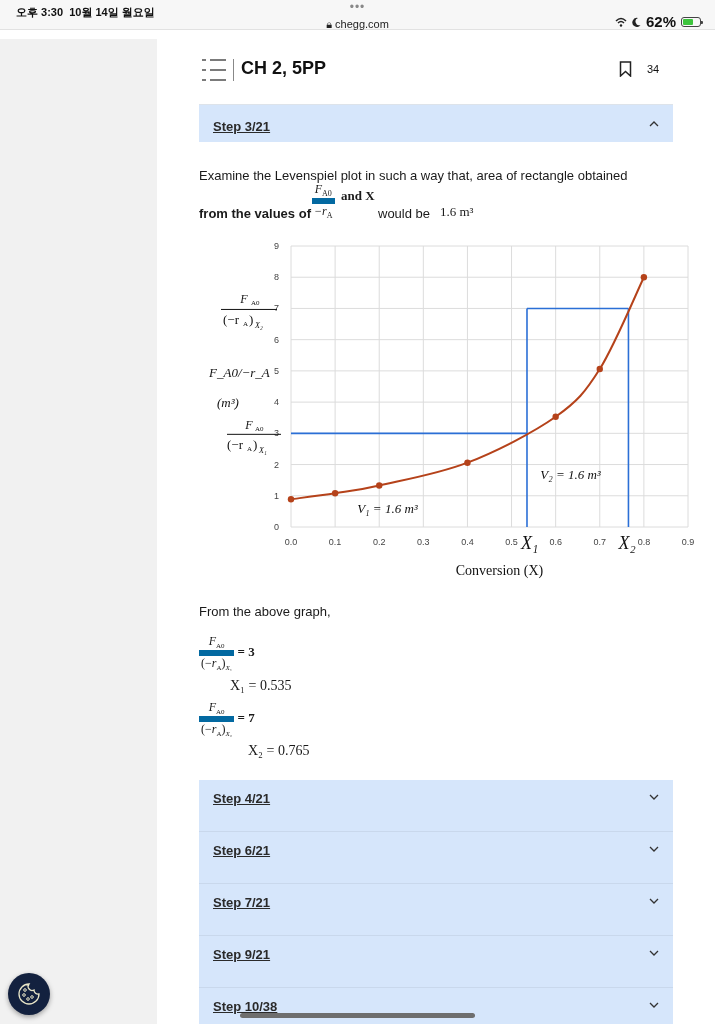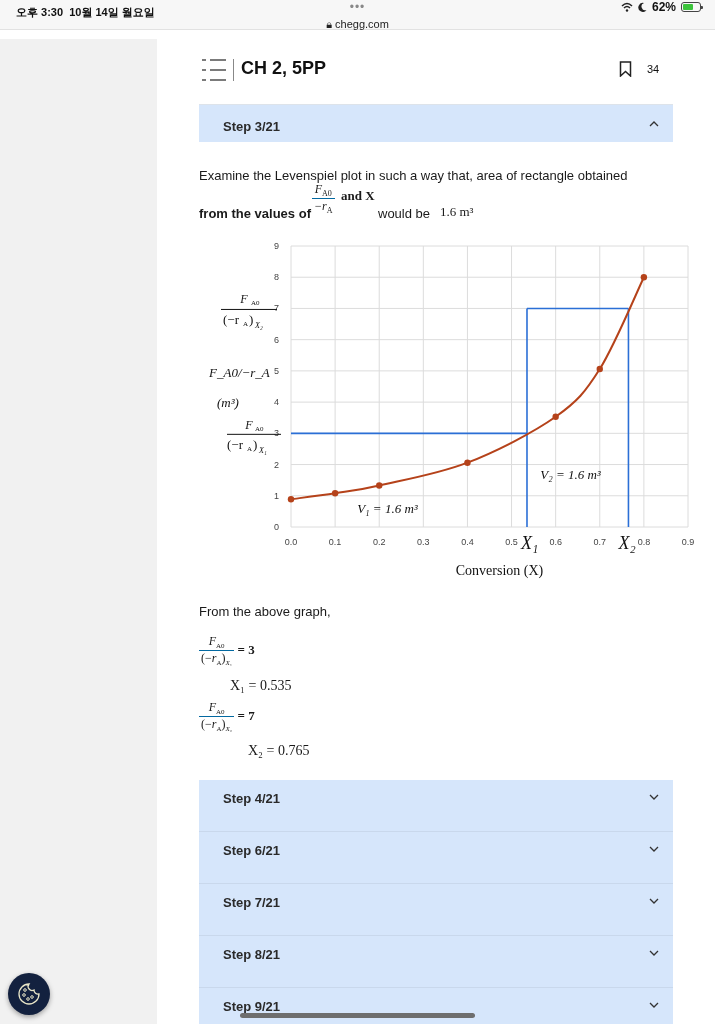--- a/index.html
+++ b/index.html
@@ -1,43 +1,43 @@
 <!DOCTYPE html>
 <html><head>
 <meta charset="utf-8">
 <style>
   * { box-sizing: border-box; margin: 0; padding: 0; }
   html, body { width: 715px; height: 1024px; overflow: hidden; background: #ffffff; font-family: "Liberation Sans", sans-serif; color: #1a1a1a; }
   .statusbar { position: absolute; left: 0; top: 0; width: 715px; height: 30px; background: #f7f7f7; border-bottom: 1px solid #e2e2e2; }
   .sb-time { position: absolute; left: 16px; top: 5px; font-size: 11px; font-weight: bold; color: #111; }
   .sb-dots { position: absolute; left: 0; right: 0; top: 0; text-align: center; font-size: 12px; color: #888; letter-spacing: 1px; }
   .sb-url { position: absolute; left: 0; right: 0; top: 18px; text-align: center; font-size: 11px; color: #222; }
-  .sb-right { position: absolute; right: 14px; top: 0; font-size: 12px; font-weight: bold; color: #111; display: flex; align-items: center; gap: 5px; }
+  .sb-right { position: absolute; right: 14px; top: 13px; font-size: 15px; font-weight: bold; color: #111; display: flex; align-items: center; gap: 5px; }
   .battery { width: 20px; height: 10px; border: 1px solid #444; border-radius: 3px; position: relative; padding: 1px; }
   .battery::after { content: ""; position: absolute; right: -3px; top: 3px; width: 2px; height: 3px; background: #444; border-radius: 0 1px 1px 0; }
   .battery .fill { width: 62%; height: 100%; background: #3cc43c; border-radius: 1px; }
 
   .leftpanel { position: absolute; left: 0; top: 39px; width: 157px; height: 985px; background: #f1f1f1; }
   .cookie-btn { position: absolute; left: 8px; top: 973px; width: 42px; height: 42px; border-radius: 50%; background: #13213f; box-shadow: 0 2px 5px rgba(0,0,0,0.35); display: flex; align-items: center; justify-content: center; cursor: pointer; }
 
   .header { position: absolute; left: 199px; top: 56px; width: 474px; height: 30px; }
   .menu-icon { position: absolute; left: 2px; top: 0px; width: 26px; height: 28px; cursor: pointer; }
   .divider { position: absolute; left: 34px; top: 3px; width: 1px; height: 22px; background: #888; }
   .title { position: absolute; left: 42px; top: 2px; font-size: 18px; font-weight: bold; color: #111; }
   .bookmark { position: absolute; left: 420px; top: 5px; cursor: pointer; }
   .bm-count { position: absolute; left: 448px; top: 7px; font-size: 11px; color: #111; }
 
   .step-open { position: absolute; left: 199px; top: 104px; width: 474px; height: 38px; background: #d6e6fb; border-top: 1px solid #dde3ea; cursor: pointer; }
-  .step-label { position: absolute; left: 24px; top: 14px; font-size: 13px; font-weight: bold; color: #2a2a2a; }
+  .step-label { position: absolute; left: 14px; top: 14px; font-size: 13px; font-weight: bold; color: #2a2a2a; text-decoration: underline; }
   .chev { position: absolute; right: 14px; top: 14px; width: 10px; height: 10px; }
 
   .para { position: absolute; left: 199px; font-size: 13px; color: #1a1a1a; }
   .math { font-family: "Liberation Serif", serif; }
   .frac { display: inline-block; text-align: center; vertical-align: middle; font-family: "Liberation Serif", serif; }
-  .frac .num { display: block; border-bottom: 1px solid #0369a1; padding: 0 2px; }
+  .frac .num { display: block; border-bottom: 6px solid #0369a1; padding: 0 2px; }
   .frac .den { display: block; padding: 0 2px; }
 
   .chart { position: absolute; left: 199px; top: 238px; width: 510px; height: 350px; }
 
   .steps-list { position: absolute; left: 199px; top: 780px; width: 474px; }
   .step-row { height: 52px; background: #d6e6fb; border-bottom: 1px solid #c9d8ec; position: relative; cursor: pointer; }
   .step-row .step-label { top: 11px; }
   .step-row .chev { top: 12px; }
   .home-ind { position: absolute; left: 240px; top: 1013px; width: 235px; height: 5px; border-radius: 3px; background: #6e6e6e; }
 </style>
@@ -225,26 +225,20 @@
         <path d="M1 3 L5 7 L9 3" fill="none" stroke="#333" stroke-width="1.3"></path>
       </svg>
     </div>
     <div class="step-row">
       <span class="step-label">Step 7/21</span>
       <svg class="chev" viewBox="0 0 10 10">
         <path d="M1 3 L5 7 L9 3" fill="none" stroke="#333" stroke-width="1.3"></path>
       </svg>
     </div>
     <div class="step-row">
-      <span class="step-label">Step 8/21</span>
-      <svg class="chev" viewBox="0 0 10 10">
-        <path d="M1 3 L5 7 L9 3" fill="none" stroke="#333" stroke-width="1.3"></path>
-      </svg>
-    </div>
-    <div class="step-row">
       <span class="step-label">Step 9/21</span>
       <svg class="chev" viewBox="0 0 10 10">
         <path d="M1 3 L5 7 L9 3" fill="none" stroke="#333" stroke-width="1.3"></path>
       </svg>
     </div>
     <div class="step-row">
       <span class="step-label">Step 10/38</span>
       <svg class="chev" viewBox="0 0 10 10">
         <path d="M1 3 L5 7 L9 3" fill="none" stroke="#333" stroke-width="1.3"></path>
       </svg>

